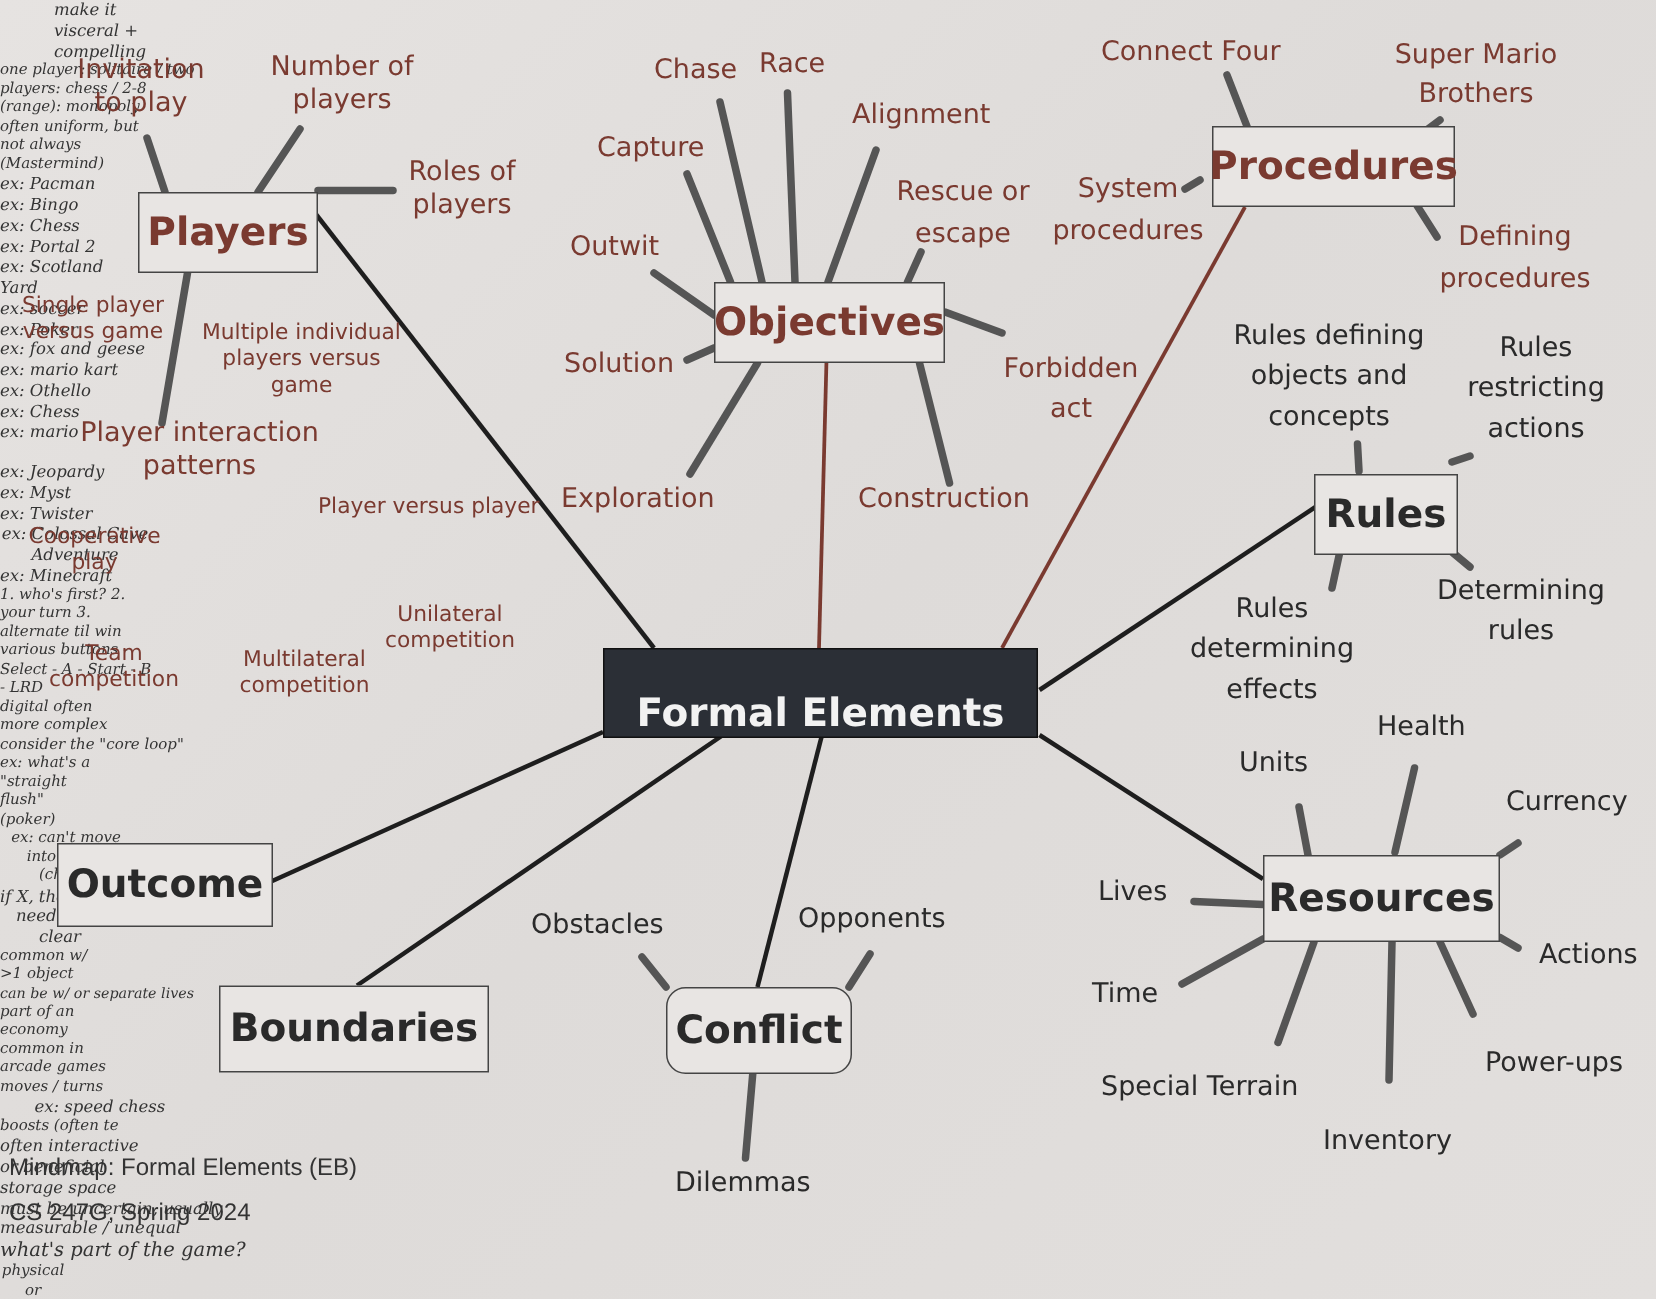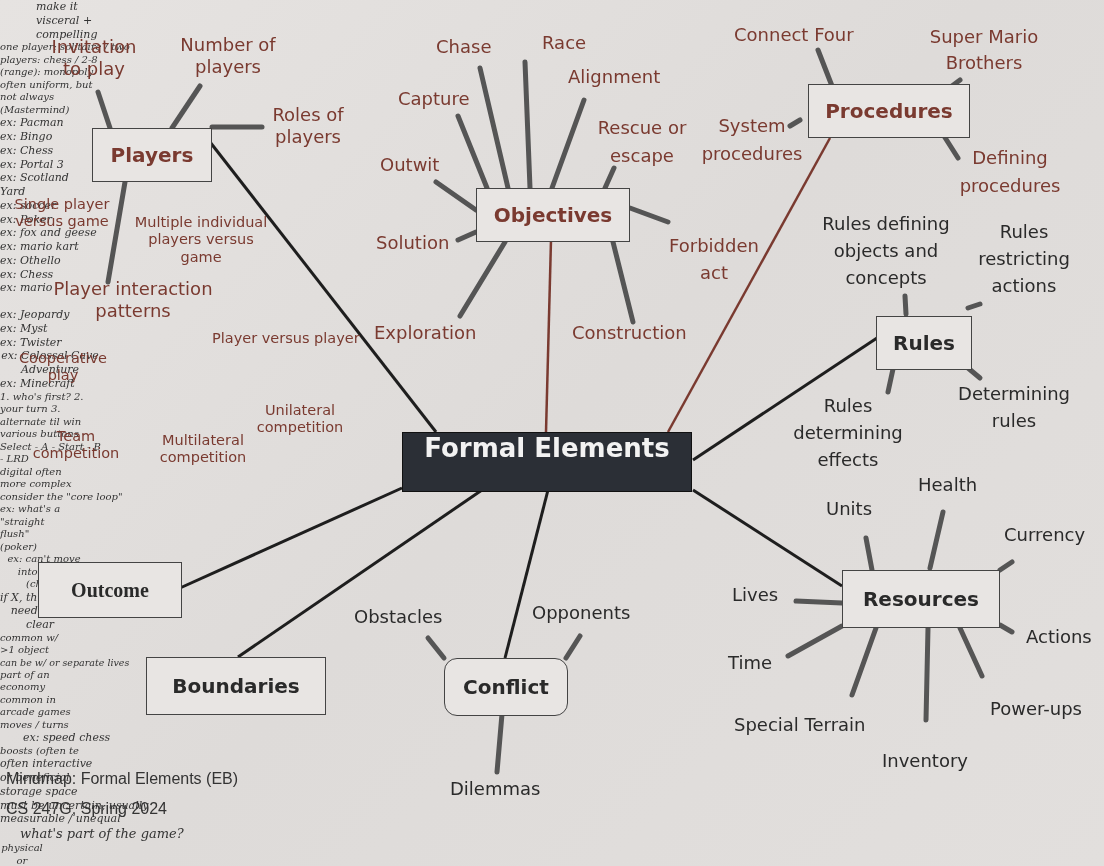--- a/index.html
+++ b/index.html
@@ -7,24 +7,24 @@
          background: linear-gradient(135deg,#e6e3e1 0%,#dedbd9 50%,#e2dfdd 100%);
          font-family: "DejaVu Sans", sans-serif; }
   svg.lines { position:absolute; left:0; top:0; width:1104px; height:866px; }
   .t { position:absolute; white-space:nowrap; line-height:1.2; text-align:center; }
   .red { color:#7a3a30; }
   .blk { color:#2a2a2a; }
   .sz19 { font-size:18px; }
   .sz15 { font-size:14.5px; }
   .hw { font-family: "DejaVu Serif", serif; font-style:italic; color:#333; font-size:11px; line-height:1.25; text-align:left; }
   .box { position:absolute; border:1.5px solid #444; background:#e8e5e3; display:flex; align-items:center; justify-content:center;
-         font-weight:bold; font-size:20px; }
+         font-weight:bold; font-size:26px; }
   .box.red { color:#7a3a30; }
   .center { position:absolute; left:402px; top:432px; width:288px; height:58px; background:#2b2f36; color:#f2f2f2;
-            display:flex; align-items:flex-start; justify-content:center; font-weight:bold; font-size:26px; border:1px solid #111; }
+            display:flex; align-items:flex-end; justify-content:center; font-weight:bold; font-size:26px; border:1px solid #111; }
   .foot { position:absolute; font-family:"Liberation Sans", sans-serif; font-size:16px; color:#333; }
 </style>
 </head>
 <body>
 
 <svg class="lines" viewBox="0 0 1104 866">
 
   <g stroke="#1e1e1e" stroke-width="3" fill="none">
     <line x1="210" y1="142" x2="436" y2="432"></line>
     <line x1="693" y1="460" x2="880" y2="336"></line>
@@ -91,34 +91,34 @@
 <div class="hw" style="left:274px;top:158px;width:96px;font-size:10px;">often uniform, but not always (Mastermind)</div>
 <div class="t red sz19" style="left:40px;top:278px;width:186px;white-space:normal;">Player interaction patterns</div>
 
 <div class="t red sz15" style="left:14px;top:196px;width:96px;white-space:normal;">Single player versus game</div>
 <div class="hw" style="left:10px;top:236px;">ex: Pacman</div>
 <div class="t red sz15" style="left:128px;top:214px;width:146px;white-space:normal;">Multiple individual players versus game</div>
 <div class="hw" style="left:244px;top:252px;">ex: Bingo</div>
 <div class="t red sz15" style="left:212px;top:330px;">Player versus player</div>
 <div class="hw" style="left:258px;top:346px;">ex: Chess</div>
 <div class="t red sz15" style="left:18px;top:350px;width:90px;white-space:normal;">Cooperative play</div>
-<div class="hw" style="left:88px;top:378px;">ex: Portal 3</div>
+<div class="hw" style="left:88px;top:378px;">ex: Portal 2</div>
 <div class="t red sz15" style="left:254px;top:402px;width:92px;white-space:normal;">Unilateral competition</div>
 <div class="hw" style="left:300px;top:438px;width:70px;">ex: Scotland Yard</div>
 <div class="t red sz15" style="left:28px;top:428px;width:96px;white-space:normal;">Team competition</div>
 <div class="hw" style="left:52px;top:472px;">ex: soccer</div>
 <div class="t red sz15" style="left:158px;top:432px;width:90px;white-space:normal;">Multilateral competition</div>
 <div class="hw" style="left:172px;top:474px;">ex: Poker</div>
 
 <div class="box red" style="left:476px;top:188px;width:152px;height:52px;">
     <span>Objectives</span>
   </div>
 <div class="hw" style="left:436px;top:0px;">ex: fox and geese</div>
 <div class="t red sz19" style="left:436px;top:36px;">Chase</div>
-<div class="t red sz19" style="left:506px;top:32px;margin-left:36px;">Race</div>
+<div class="t red sz19" style="left:506px;top:32px;">Race</div>
 <div class="hw" style="left:550px;top:22px;">ex: mario kart</div>
 <div class="t red sz19" style="left:568px;top:66px;">Alignment</div>
 <div class="hw" style="left:604px;top:50px;">ex: Othello</div>
 <div class="t red sz19" style="left:398px;top:88px;">Capture</div>
 <div class="hw" style="left:420px;top:76px;">ex: Chess</div>
 <div class="t red sz19" style="left:596px;top:114px;width:92px;white-space:normal;line-height:1.55;">Rescue or escape</div>
 <div class="hw" style="left:624px;top:102px;">ex: mario</div>
 <div class="t red sz19" style="left:380px;top:154px;">Outwit</div>
 <div class="hw" style="left:376px;top:184px;margin-top:13px;">ex: Jeopardy</div>
 <div class="t red sz19" style="left:376px;top:232px;">Solution</div>
@@ -169,29 +169,29 @@
 <div class="hw" style="left:1018px;top:650px;font-size:10px;">moves / turns</div>
 <div class="t blk sz19" style="left:728px;top:652px;">Time</div>
 <div class="hw" style="left:720px;top:678px;margin-left:23px;">ex: speed chess</div>
 <div class="t blk sz19" style="left:990px;top:698px;">Power-ups</div>
 <div class="hw" style="left:996px;top:722px;font-size:10px;">boosts (often te</div>
 <div class="t blk sz19" style="left:734px;top:714px;">Special Terrain</div>
 <div class="hw" style="left:734px;top:740px;width:100px;">often interactive or beneficial</div>
 <div class="t blk sz19" style="left:882px;top:750px;">Inventory</div>
 <div class="hw" style="left:914px;top:786px;">storage space</div>
 
-<div class="box blk" style="left:38px;top:562px;width:142px;height:54px;font-family:Liberation Serif, serif;">
+<div class="box blk" style="left:38px;top:562px;width:142px;height:54px;">
     <span>Outcome</span>
   </div>
 <div class="hw" style="left:14px;top:626px;width:170px;">must be uncertain, usually measurable / unequal</div>
 
 <div class="box blk" style="left:146px;top:657px;width:178px;height:56px;">
     <span>Boundaries</span>
   </div>
-<div class="hw" style="left:138px;top:728px;font-size:13px;padding-left:20px;">what's part of the game?</div>
+<div class="hw" style="left:138px;top:728px;font-size:13px;">what's part of the game?</div>
 
 <div class="box blk" style="left:444px;top:658px;width:122px;height:56px;border-radius:13px;">
     <span>Conflict</span>
   </div>
 <div class="t blk sz19" style="left:354px;top:606px;">Obstacles</div>
 <div class="hw" style="left:366px;top:632px;width:44px;font-size:10px;text-align:center;">physical or mental</div>
 <div class="t blk sz19" style="left:532px;top:602px;">Opponents</div>
 
 <div class="t blk sz19" style="left:450px;top:778px;">Dilemmas</div>
 

